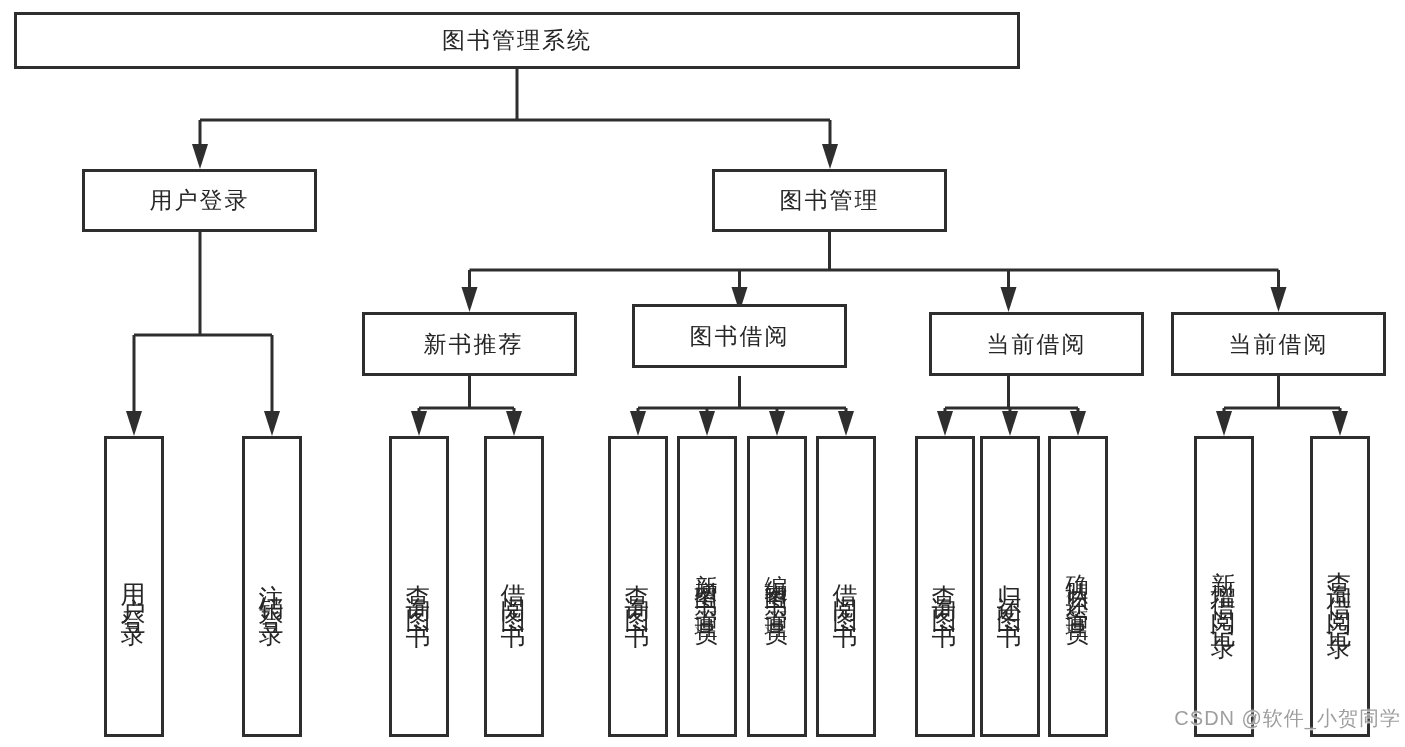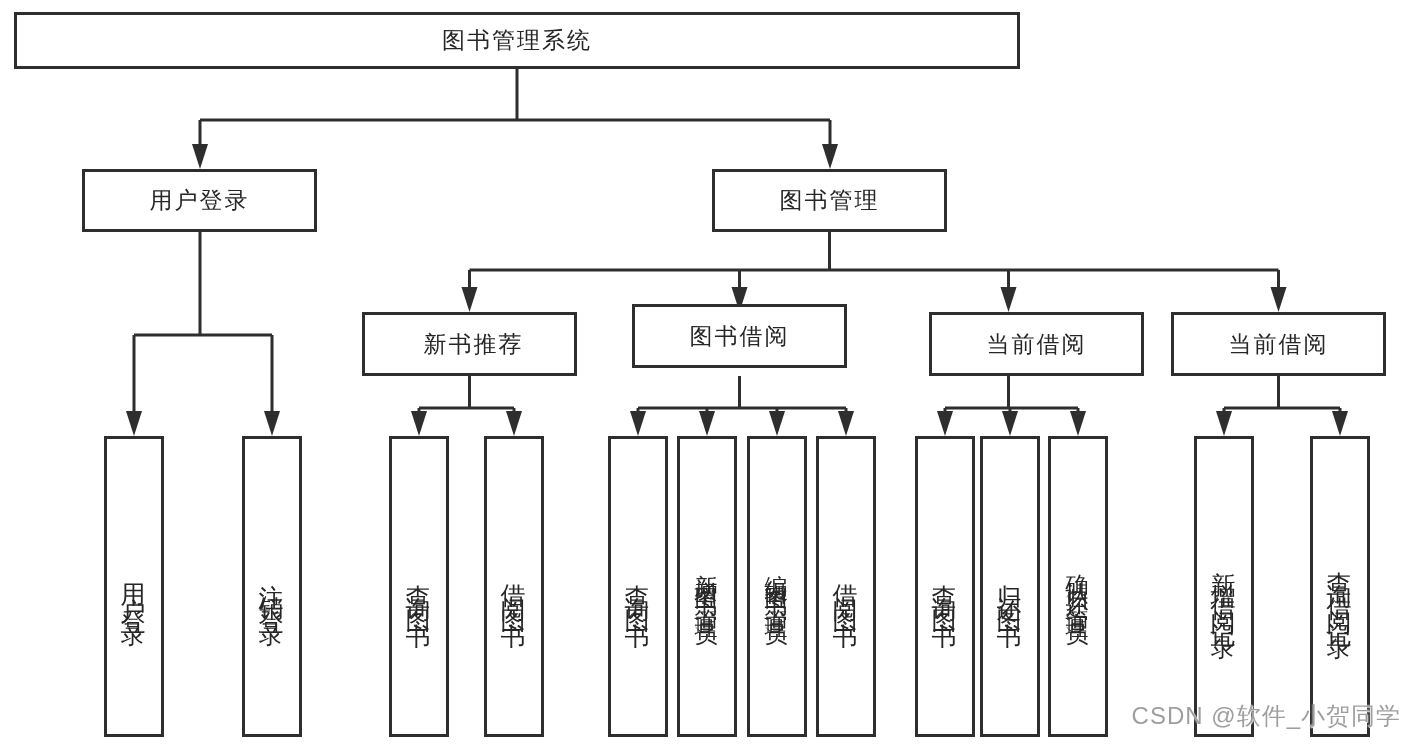--- a/index.html
+++ b/index.html
@@ -44,21 +44,21 @@
   .box.v.long {
     font-size: 23px;
     letter-spacing: 7px;
     padding-top: 2px;
   }
   #watermark {
     position: absolute;
     right: 4px;
     bottom: 6px;
     z-index: 2;
-    font-size: 24px;
+    font-size: 20px;
     color: var(--wm, #9e9e9e);
     text-shadow: 0 0 2px #ffffff, 1px 1px 0 rgba(255,255,255,0.65);
     letter-spacing: 1px;
     white-space: nowrap;
   }
 </style>
 </head>
 <body>
 
 <div id="stage">

